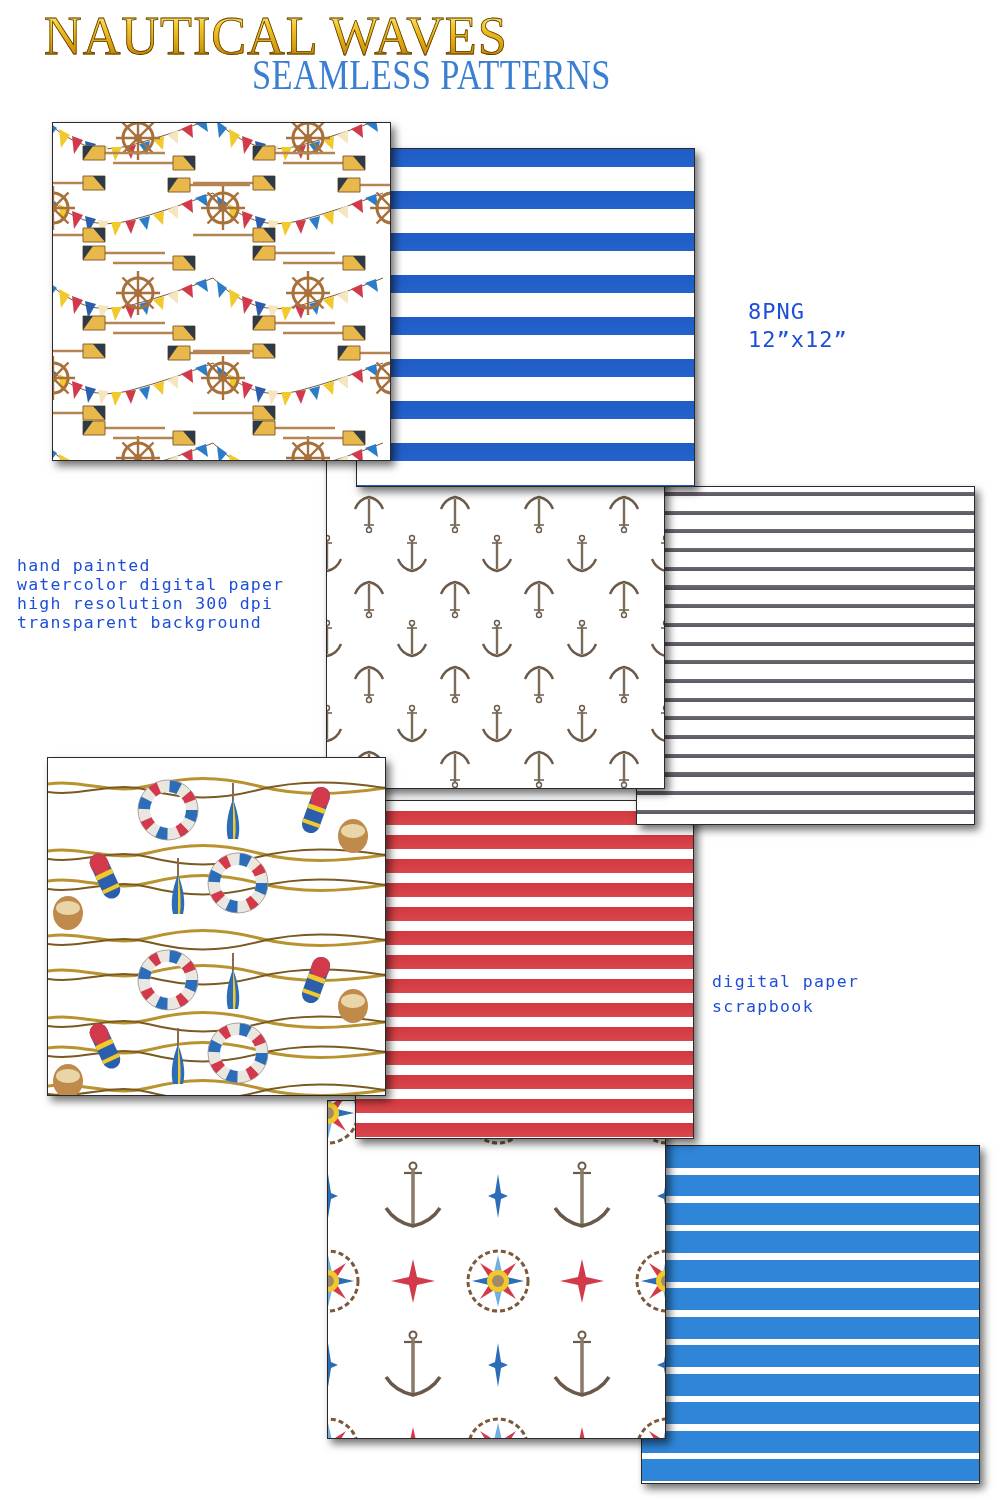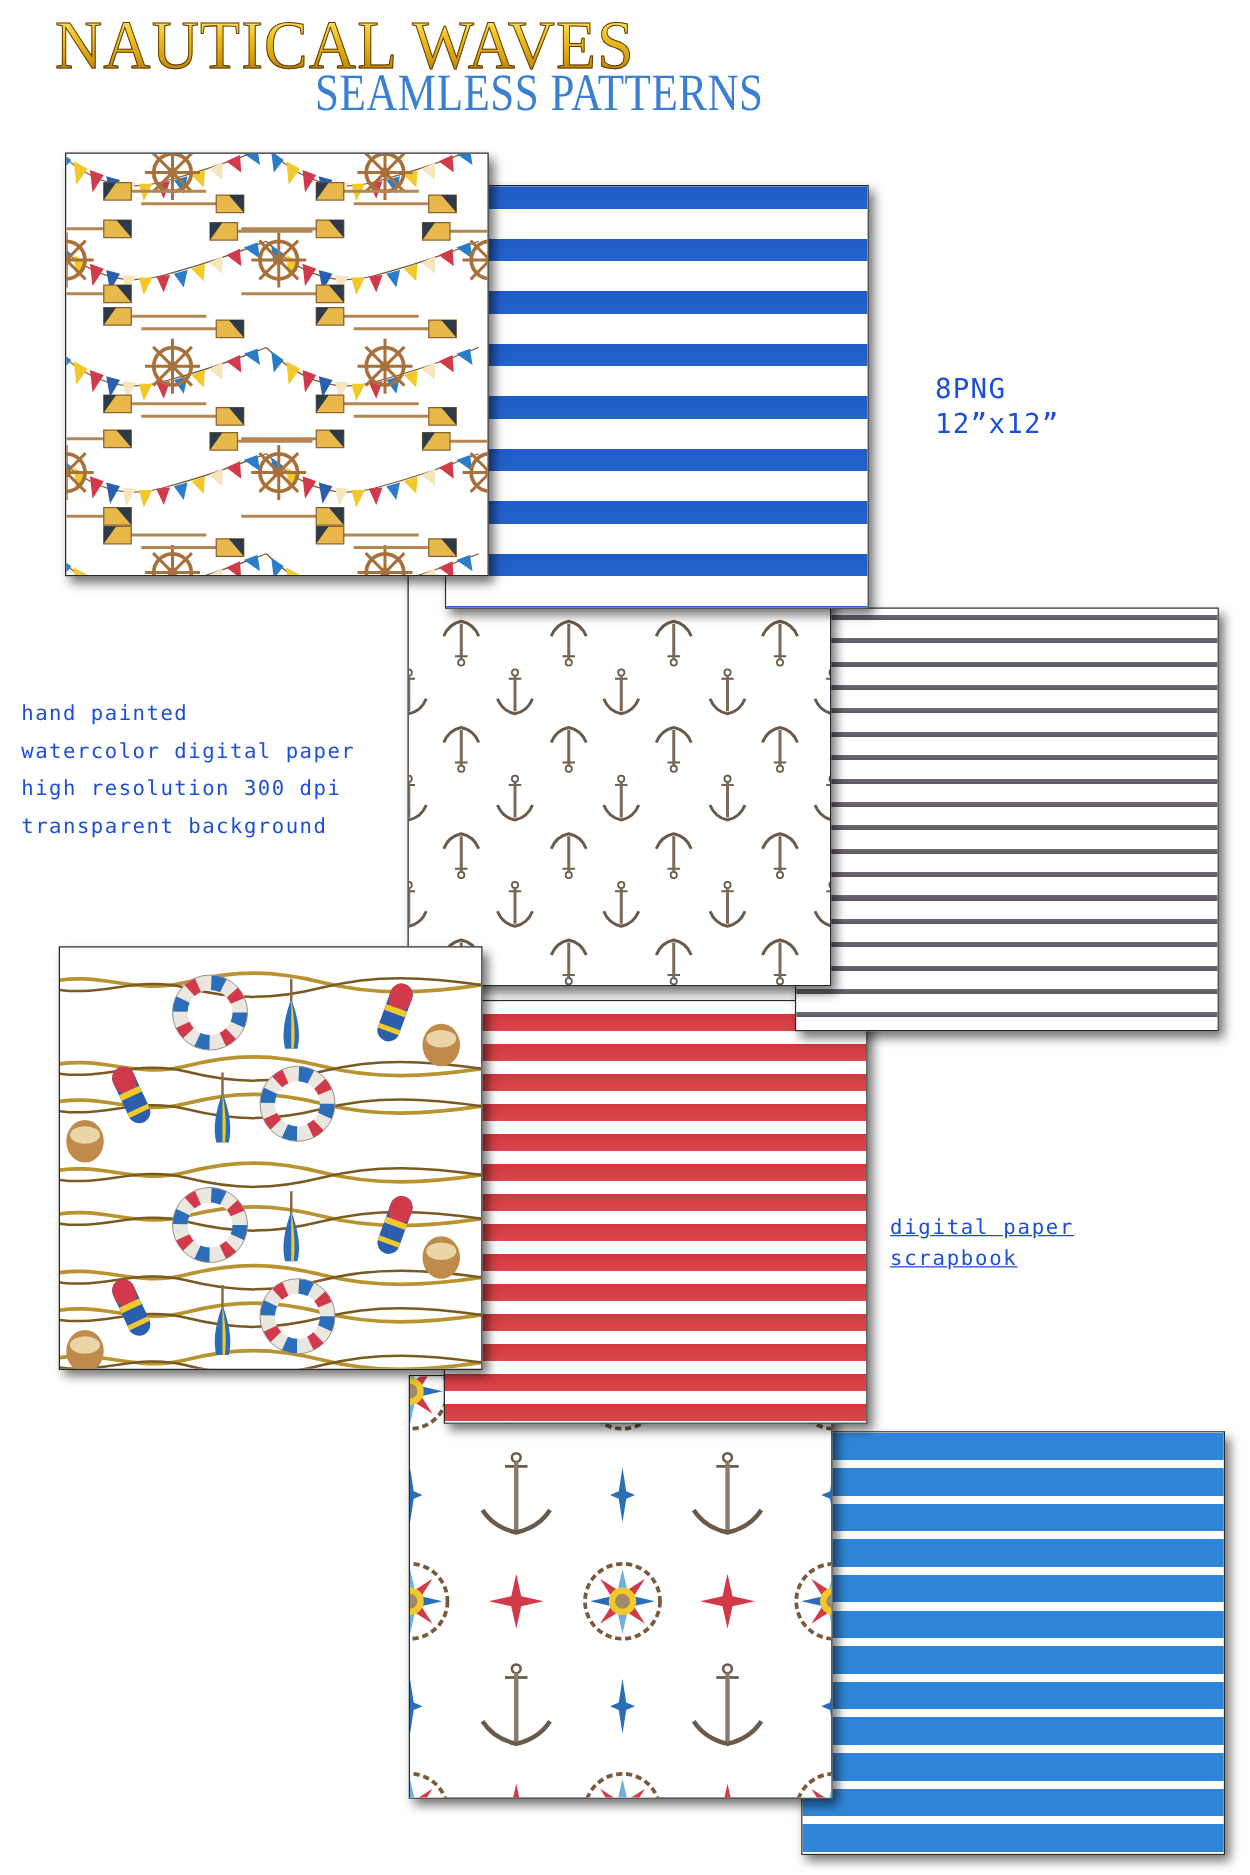--- a/index.html
+++ b/index.html
@@ -26,22 +26,22 @@
     transform: scaleX(0.82); transform-origin: left top;
     white-space: nowrap;
   }
 
   .note {
     position: absolute;
     font-family: "DejaVu Sans Mono", "Liberation Mono", monospace;
     color: #1d4ed8; white-space: pre-line;
   }
   .note-format { left: 748px; top: 298px; font-size: 22px; line-height: 28px; letter-spacing: 1px; }
-  .note-features { left: 17px; top: 556px; font-size: 16.5px; line-height: 30px; letter-spacing: 1.2px; }
-  .note-usage { left: 712px; top: 969px; font-size: 16.5px; line-height: 25px; letter-spacing: 1.4px; text-decoration: underline; }
+  .note-features { left: 17px; top: 556px; font-size: 16.5px; line-height: 19px; letter-spacing: 1.2px; }
+  .note-usage { left: 712px; top: 969px; font-size: 16.5px; line-height: 25px; letter-spacing: 1.4px; }
 
   .tile {
     position: absolute; width: 339px; height: 339px; overflow: hidden;
     background: #fff;
     border: 1px solid #2a2a2a;
     box-shadow: 4px 5px 8px rgba(0,0,0,0.55);
   }
   .t-flags   { left: 52px;  top: 122px;  z-index: 7; }
   .t-blue    { left: 356px; top: 148px;  z-index: 6; }
   .t-anchor  { left: 326px; top: 450px;  z-index: 5; }

